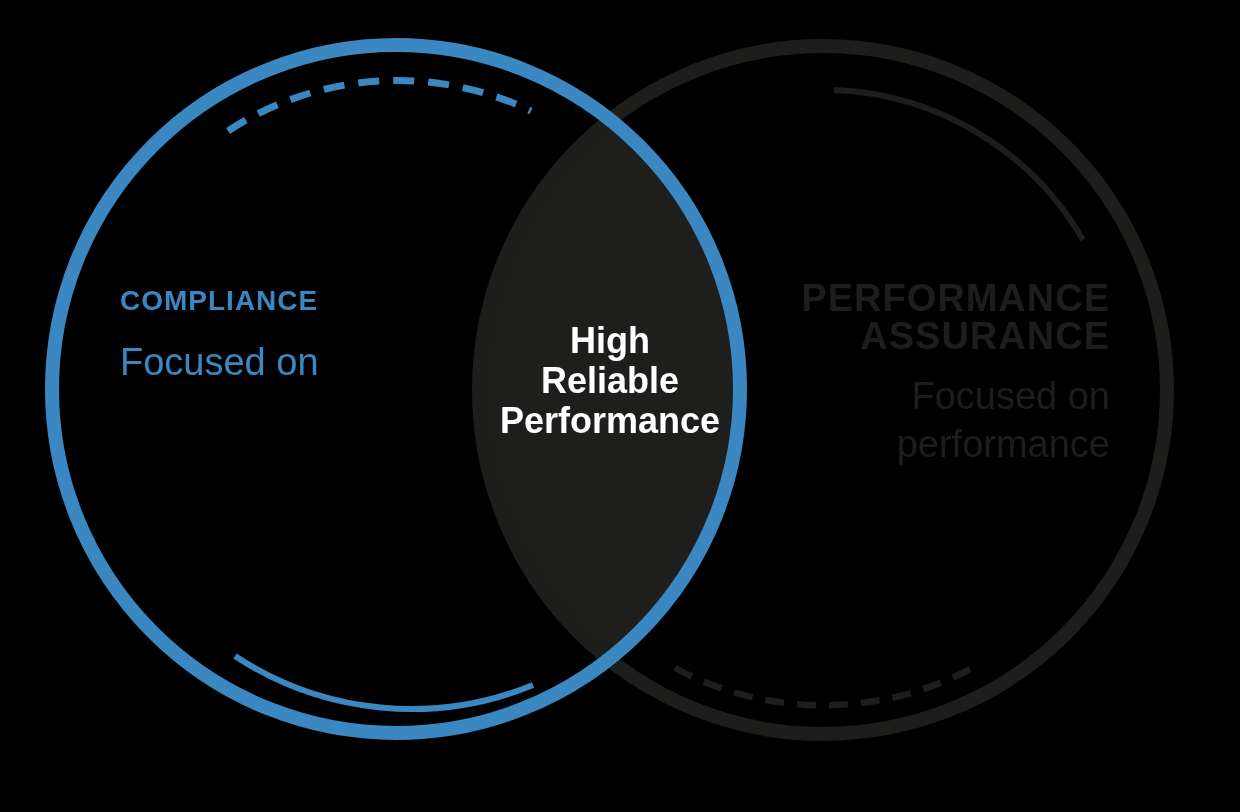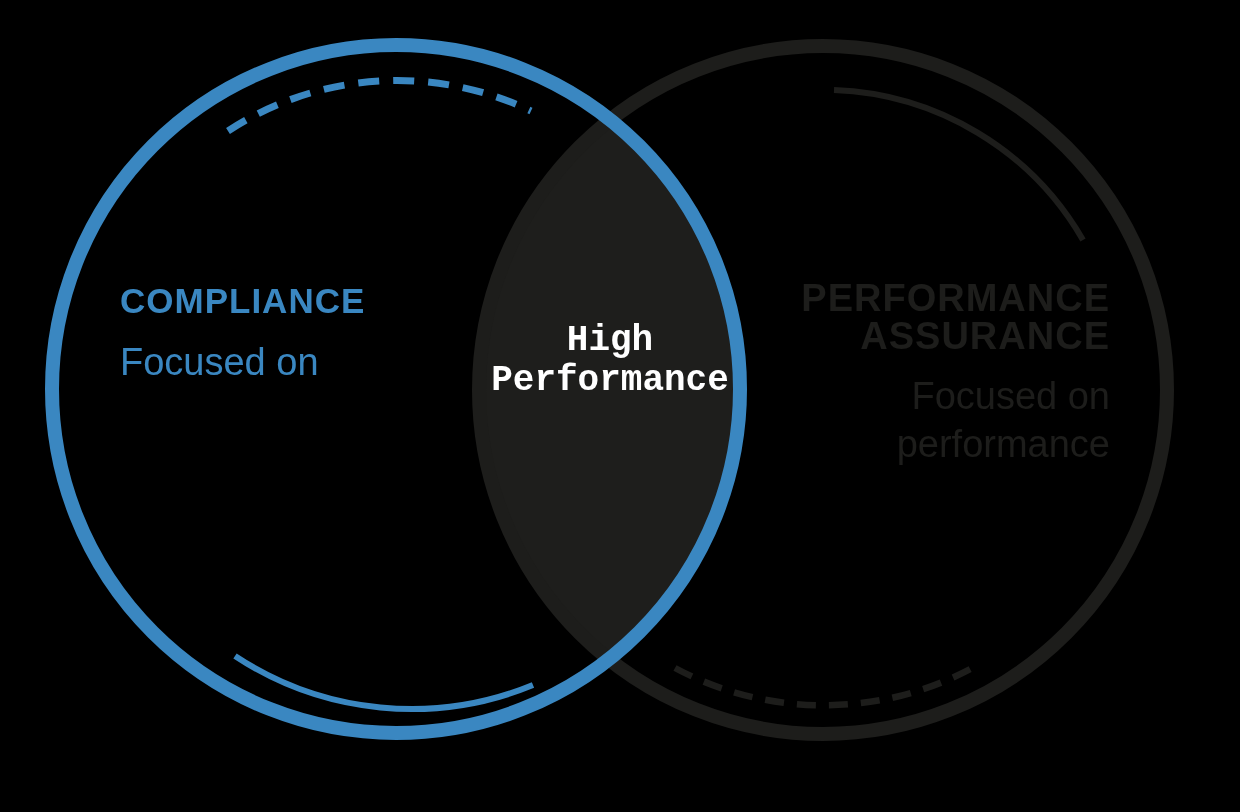--- a/index.html
+++ b/index.html
@@ -25,21 +25,21 @@
   .txt {
     position: absolute;
     white-space: nowrap;
   }
   .line { display: block; }
 
   #compliance-title {
     left: 120px;
     top: 281px;
     color: #3a87c1;
-    font-size: 35px;
+    font-size: 28px;
     font-weight: 700;
     letter-spacing: 1px;
     line-height: 39px;
   }
   #compliance-body {
     left: 120px;
     top: 338px;
     color: #3a87c1;
     font-size: 38px;
     font-weight: 400;
@@ -47,21 +47,20 @@
   }
   #lens-text {
     left: 460px;
     top: 321px;
     width: 300px;
     text-align: center;
     color: #ffffff;
     font-size: 36px;
     font-weight: 700;
     line-height: 40px;
-    font-family: Liberation Mono, monospace;
   }
   #pa-title {
     right: 130px;
     top: 279px;
     text-align: right;
     color: #1d1d1b;
     font-size: 38px;
     font-weight: 700;
     letter-spacing: 1px;
     line-height: 38px;
@@ -95,20 +94,21 @@
   </svg>
 
   <div class="txt" id="compliance-title">COMPLIANCE</div>
 
   <div class="txt" id="compliance-body">
     <span class="line">Focused on</span>
   </div>
 
   <div class="txt" id="lens-text">
     <span class="line">High</span>
+    <span class="line">Reliable</span>
     <span class="line">Performance</span>
   </div>
 
   <div class="txt" id="pa-title">
     <span class="line">PERFORMANCE</span>
     <span class="line">ASSURANCE</span>
   </div>
 
   <div class="txt" id="pa-body">
     <span class="line">Focused on</span>

